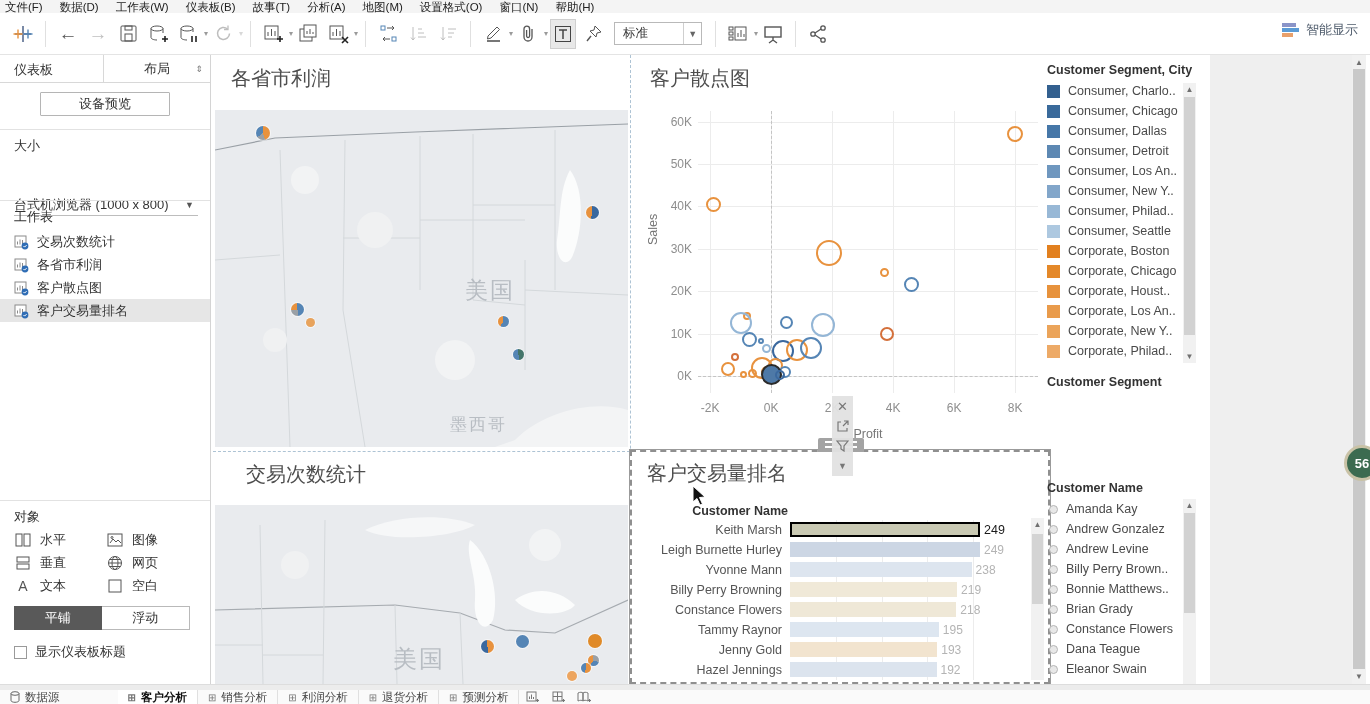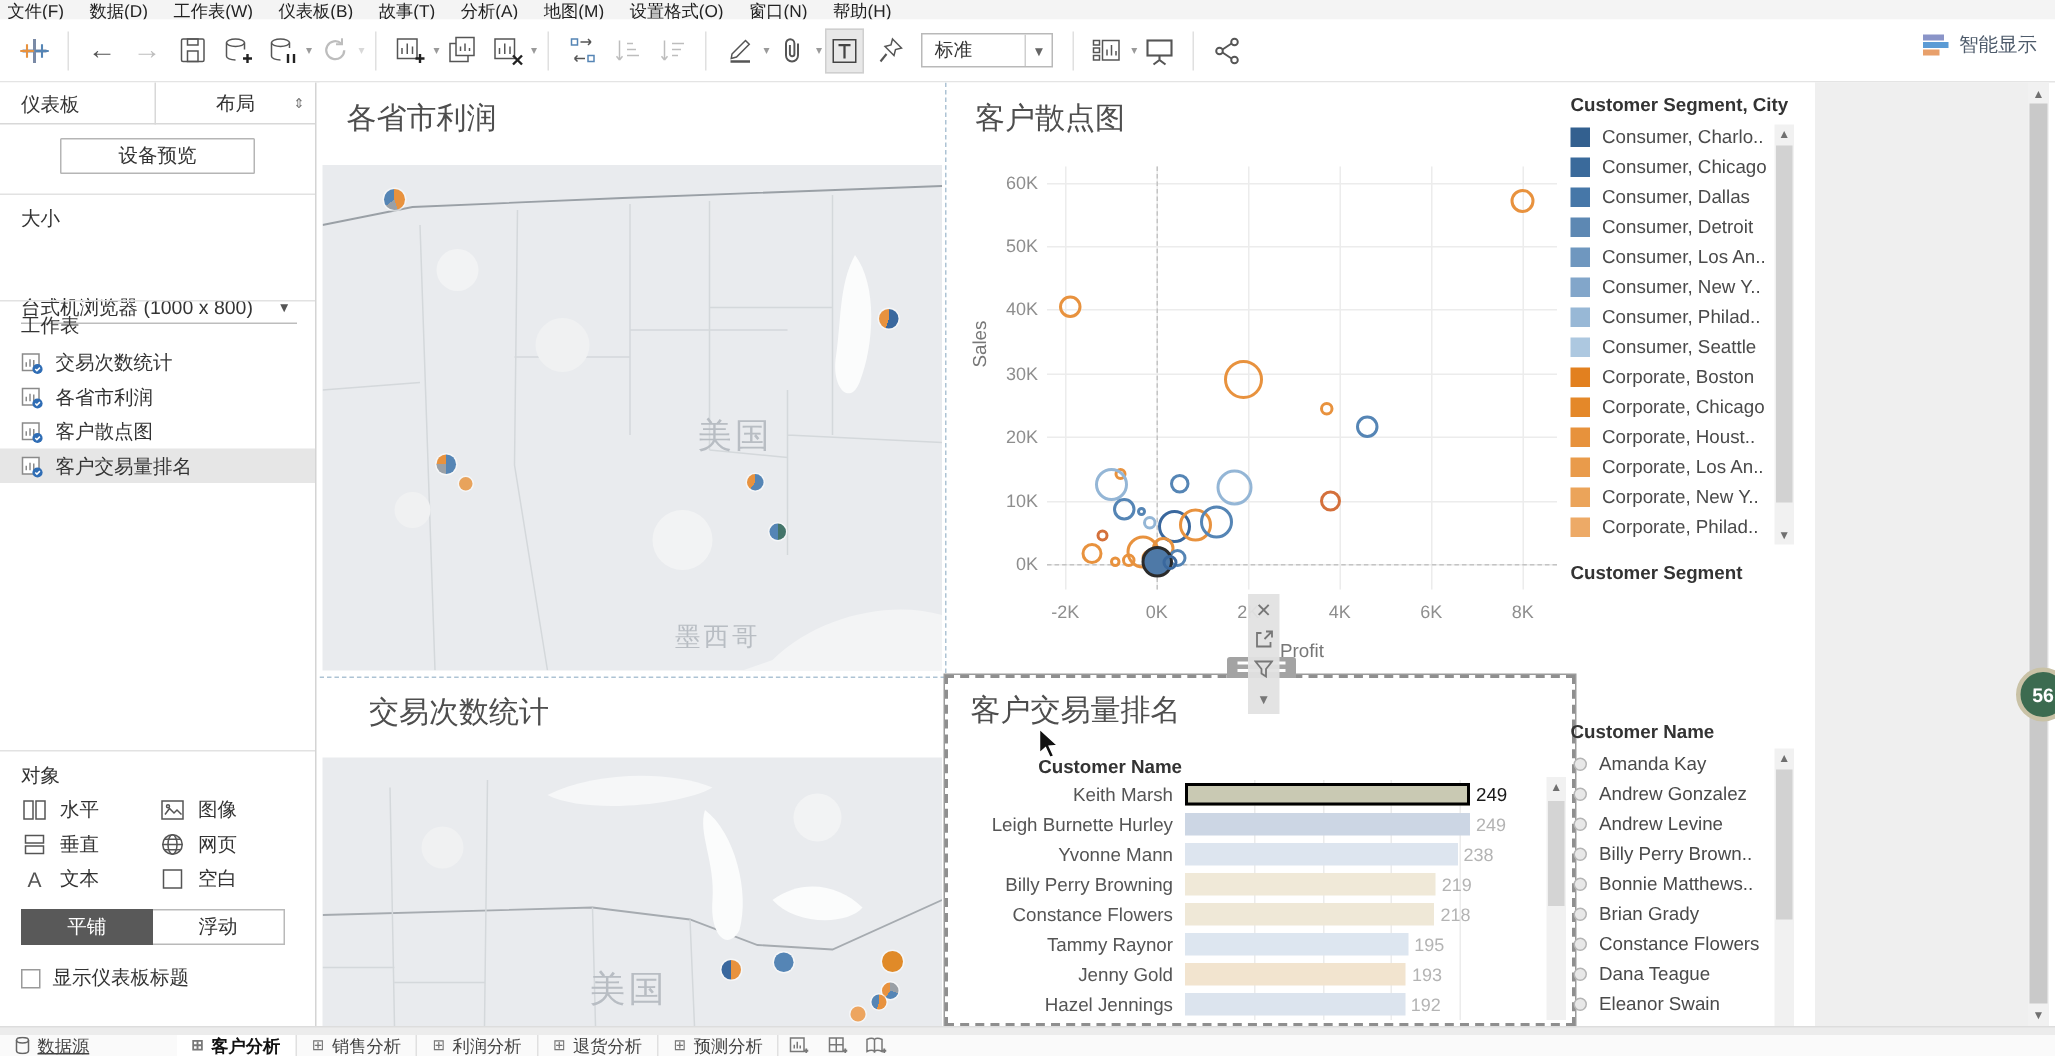--- a/index.html
+++ b/index.html
@@ -110,21 +110,21 @@
   .zt-btn { width:21px; height:20px; display:flex; align-items:center; justify-content:center; color:#777; font-size:13px; }
 
   
   #right-gray { left:1210px; top:55px; width:142px; height:629px; background:#efefef; }
   #app-vscroll { left:1352px; top:55px; width:14px; height:629px; background:#f1f1f1; }
   #app-vscroll .thumb { position:absolute; left:1px; top:14px; width:12px; height:600px; background:#c9c9c9; }
   #hscroll { left:0; top:684px; width:1370px; height:6px; background:#ececec; border-top:1px solid #ddd; }
 
   
   #bottombar { left:0; top:690px; width:1370px; height:14px; background:#fafafa; display:flex; align-items:center; font-size:11.5px; color:#444; overflow:hidden; }
-  #datasource-tab { display:flex; align-items:center; gap:5px; padding:0 10px; height:100%;text-decoration:underline; }
+  #datasource-tab { display:flex; align-items:center; gap:5px; padding:0 10px; height:100%; }
   #sheet-tabs { display:flex; margin-left:48px; height:100%; }
   .sheet-tab { display:flex; align-items:center; gap:5px; padding:0 10px; border-right:1px solid #e0e0e0; white-space:nowrap; }
   .sheet-tab.active { background:#fff; color:#111; font-weight:bold; }
   .tab-ic { color:#777; font-size:10px; }
   .new-tab-btn { width:26px; height:100%; display:flex; align-items:center; justify-content:center; color:#777; }
 
   
   #badge { left:1344px; top:445px; width:36px; height:36px; border-radius:50%; background:#3c6b50; border:3px solid #c9c2a6; color:#fff; display:flex; align-items:center; justify-content:center; font-size:13px; font-weight:bold; z-index:50; }
 
   

